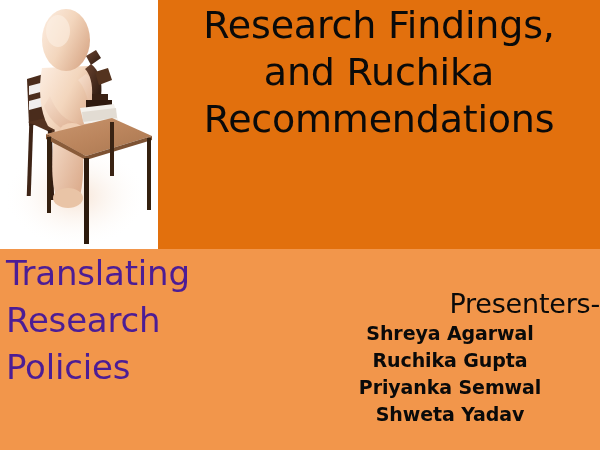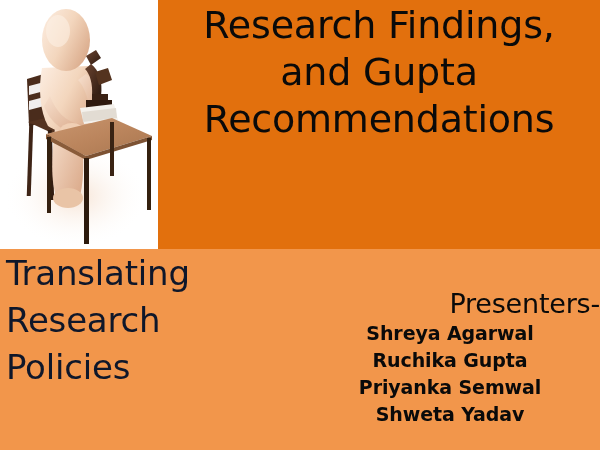--- a/index.html
+++ b/index.html
@@ -89,21 +89,21 @@
     top: 1px;
     width: 290px;
     text-align: left;
   }
   .subtitle-line {
     display: block;
     font-family: "DejaVu Sans", sans-serif;
     font-size: 34px;
     font-weight: 400;
     line-height: 47px;
-    color: #0f172a;
+    color: #4c1d95;
     letter-spacing: -0.2px;
     white-space: nowrap;
   }
 
   .presenters-panel {
     position: absolute;
     left: 300px; top: 0;
     width: 300px;
     height: 201px;
   }
@@ -223,21 +223,21 @@
           <rect x="84" y="158" width="5" height="86" fill="#2c1a0d"></rect>
           <rect x="147" y="138" width="4" height="72" fill="#34200f"></rect>
           <rect x="110" y="122" width="4" height="54" fill="#3a2313"></rect>
         </g>
       </svg>
     </div>
 
     <div class="title-panel">
       <div class="title-block">
         <span class="title-line">Research Findings,</span>
-        <span class="title-line">and Gupta</span>
+        <span class="title-line">and Ruchika</span>
         <span class="title-line">Recommendations</span>
       </div>
     </div>
   </div>
 
   <div class="bottom-row">
 
     <div class="subtitle-panel">
       <div class="subtitle-block">
         <span class="subtitle-line">Translating</span>

